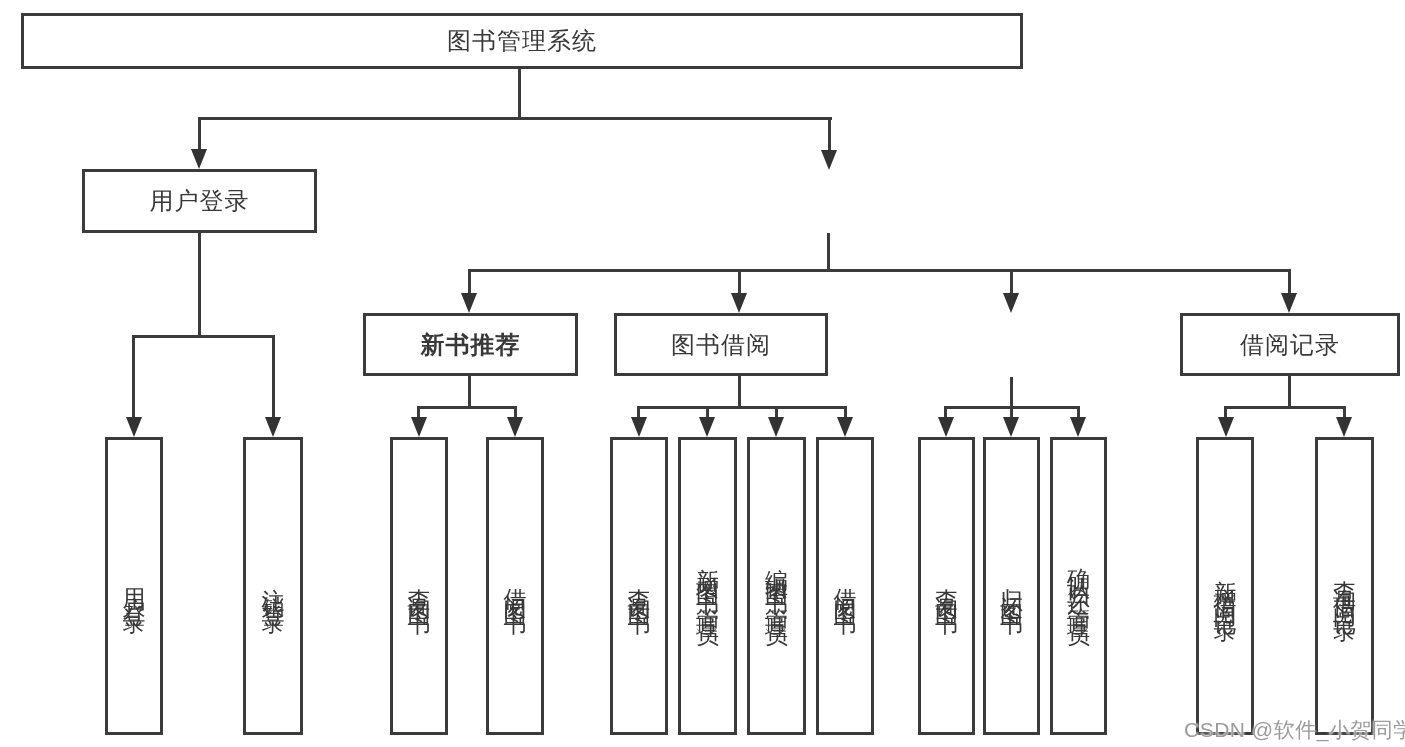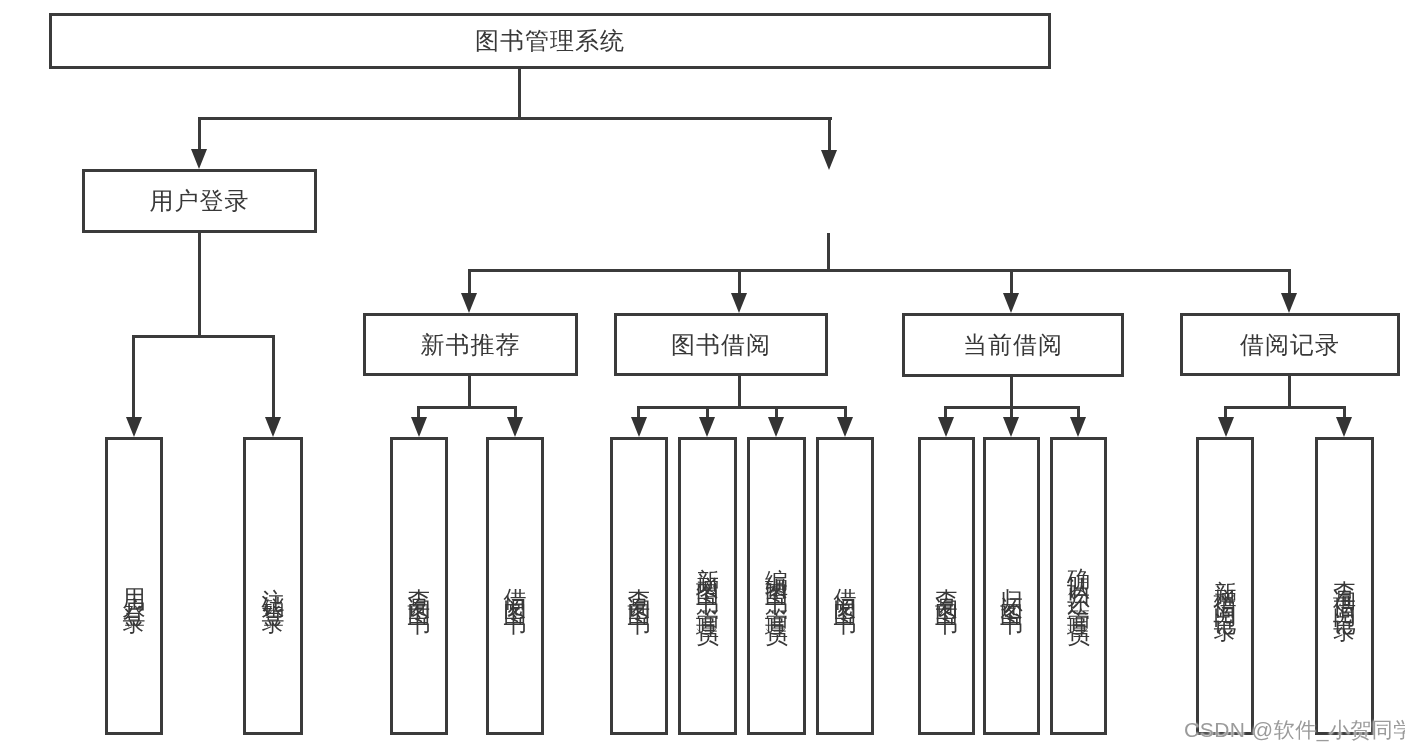--- a/index.html
+++ b/index.html
@@ -52,36 +52,33 @@
     text-shadow:0 0 3px #ffffff,0 0 2px #ffffff;
     z-index:10;
     white-space:nowrap;
   }
 </style>
 </head>
 <body>
 
 <div id="canvas">
 
-  <div class="hbox" style="left:21px;top:13px;width:1002px;height:56px;margin-left:28px;">
+  <div class="hbox" style="left:21px;top:13px;width:1002px;height:56px;">
     <span>图书管理系统</span>
   </div>
 
   <div class="hbox" style="left:82px;top:169px;width:235px;height:64px;">
     <span>用户登录</span>
   </div>
 
-  <div class="hbox" style="left:363px;top:313px;width:215px;height:63px;">
+  <div class="hbox" style="left:363px;top:313px;width:215px;height:63px;font-weight:bold;">
     <span>新书推荐</span>
   </div>
   <div class="hbox" style="left:614px;top:313px;width:214px;height:63px;">
     <span>图书借阅</span>
-  </div>
-  <div class="hbox" style="left:902px;top:313px;width:222px;height:64px;">
-    <span>当前借阅</span>
   </div>
   <div class="hbox" style="left:1180px;top:313px;width:220px;height:63px;">
     <span>借阅记录</span>
   </div>
 
   <div class="vbox" style="left:105px;top:437px;width:58px;height:298px;">
     <span>用户登录</span>
   </div>
   <div class="vbox" style="left:243px;top:437px;width:60px;height:298px;">
     <span>注销登录</span>

